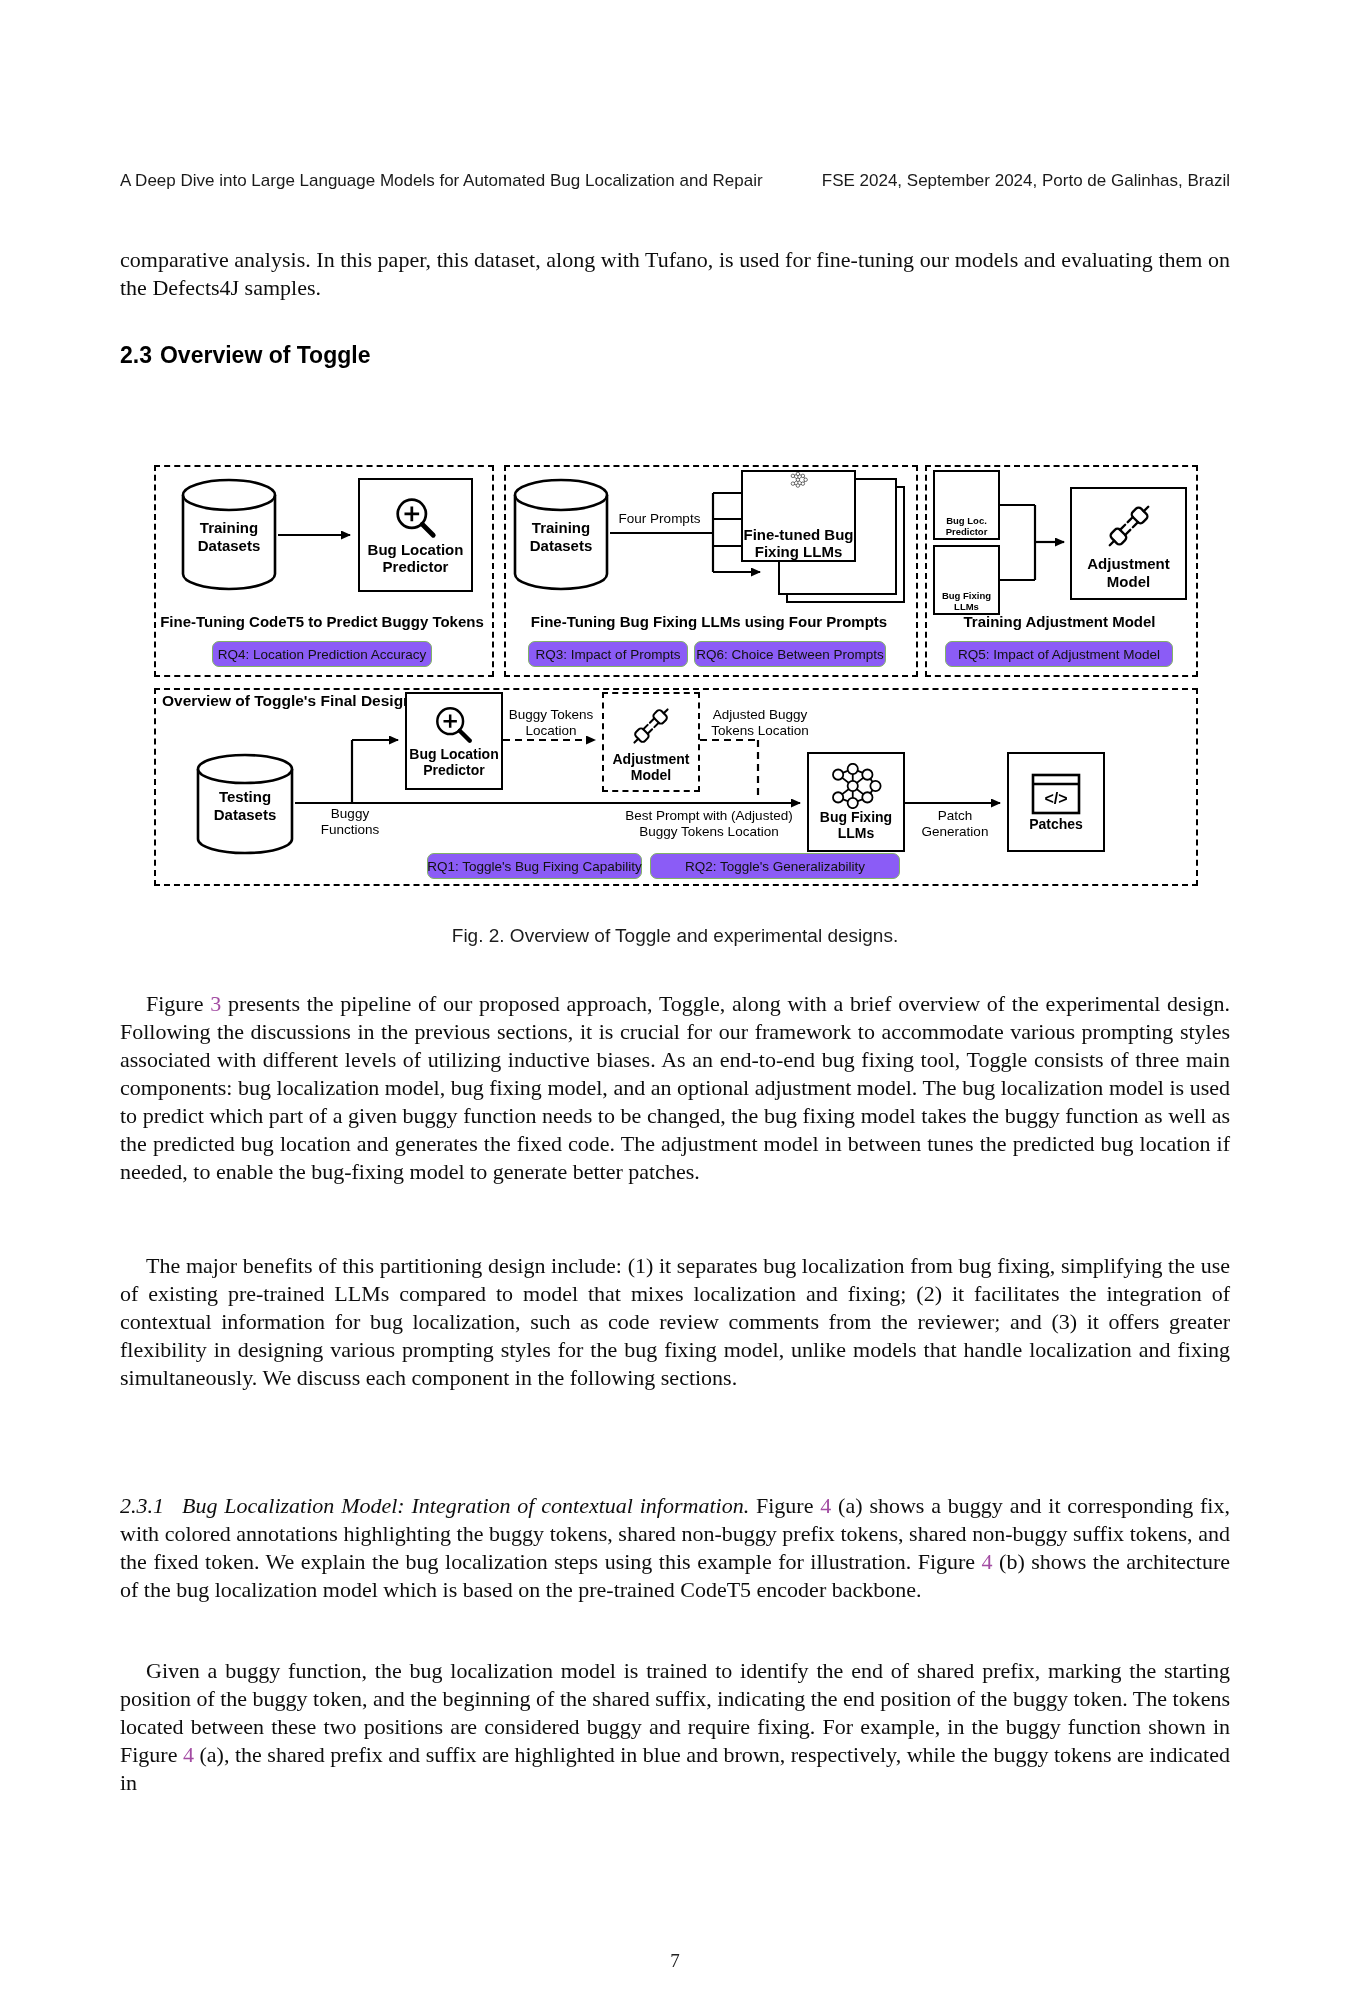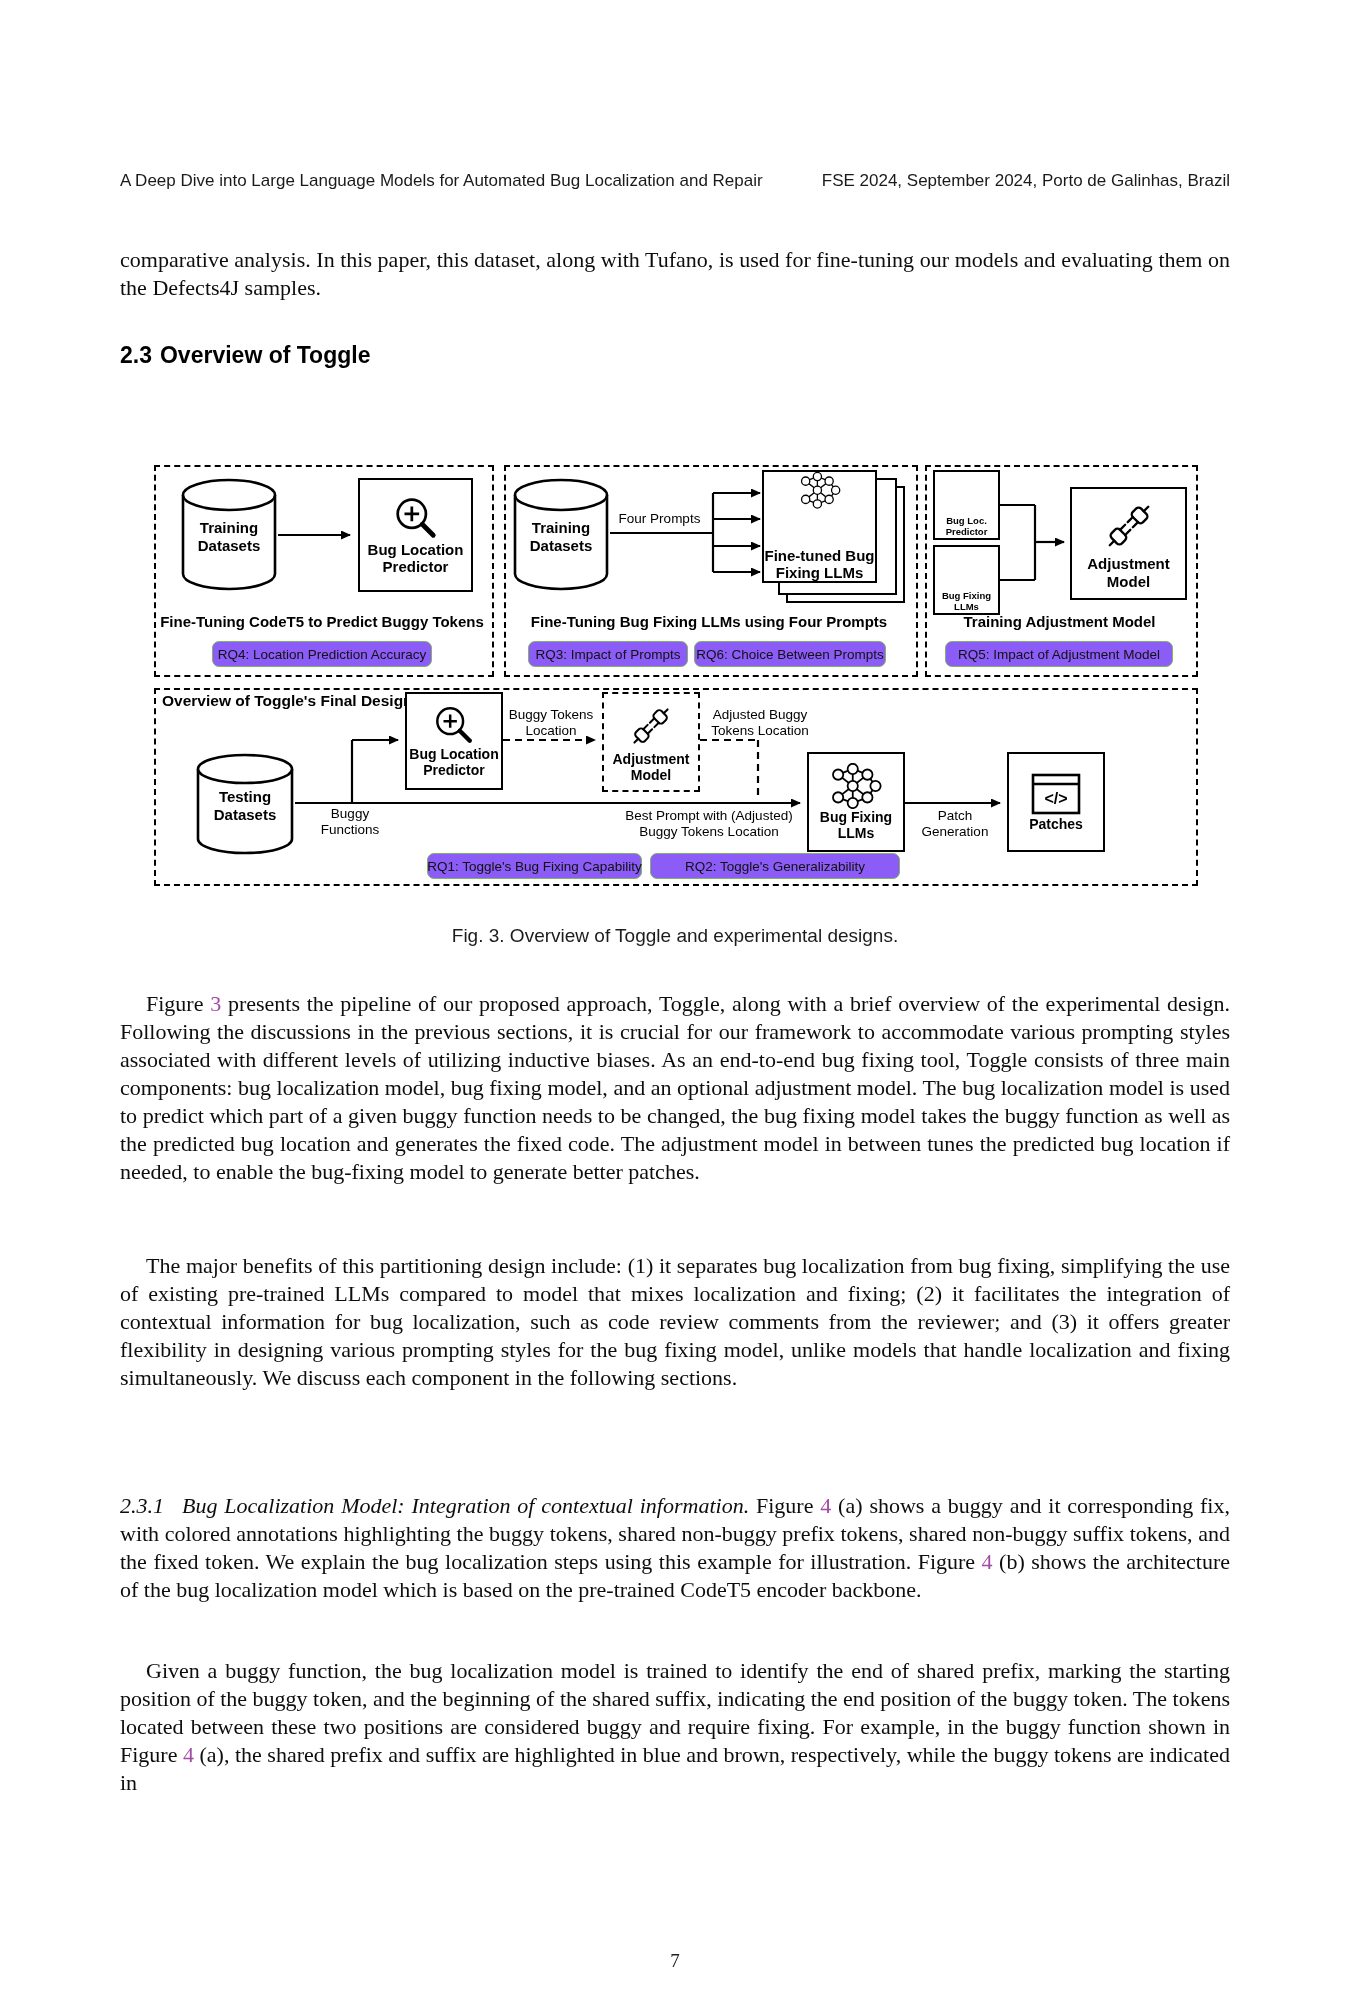--- a/index.html
+++ b/index.html
@@ -126,21 +126,21 @@
         </g>
       </svg>
       <div class="clabel">Training
 Datasets</div>
     </div>
 
     <div class="flabel" style="left:448px;top:46px;width:115px;">Four Prompts</div>
 
     <div class="shadowbox" style="left:632px;top:21px;width:115px;height:113px;"></div>
     <div class="shadowbox" style="left:624px;top:13px;width:115px;height:113px;"></div>
-    <div class="nodebox" style="left:608px;top:5px;width:115px;height:113px;gap:38px;">
+    <div class="nodebox" style="left:587px;top:5px;width:115px;height:92px;gap:38px;">
       <svg class="icon" width="62" height="54" viewBox="0 0 64 56">
         <g stroke="#000" stroke-width="2">
           <path d="M10,14 L28,7 M10,14 L28,28 M10,42 L28,28 M10,42 L28,49 M28,7 L46,14 M28,28 L46,14 M28,28 L46,42 M28,49 L46,42 M46,14 L56,28 M46,42 L56,28 M28,7 L28,28 M28,28 L28,49" fill="none"></path>
           <g fill="#fff">
             <circle cx="10" cy="14" r="6.3"></circle>
               <circle cx="10" cy="42" r="6.3"></circle>
             <circle cx="28" cy="7" r="6.3"></circle>
               <circle cx="28" cy="28" r="6.3"></circle>
             <circle cx="28" cy="49" r="6.3"></circle>
               <circle cx="46" cy="14" r="6.3"></circle>
@@ -290,21 +290,21 @@
         </g>
         <text x="26" y="32" text-anchor="middle" font-family="Liberation Sans, sans-serif" font-size="16" font-weight="bold" fill="#000">&lt;/&gt;</text>
       </svg>
       <div class="nlabel sm">Patches</div>
     </div>
 
     <div class="badge" style="left:273px;top:388px;width:215px;height:26px;">RQ1: Toggle's Bug Fixing Capability</div>
     <div class="badge" style="left:496px;top:388px;width:250px;height:26px;">RQ2: Toggle's Generalizability</div>
   </div>
 
-  <div class="figcap">Fig. 3.  Overview of Toggle and experimental designs.</div>
+  <div class="figcap">Fig. 2.  Overview of Toggle and experimental designs.</div>
 
   <p class="body indent" style="top:990px;"><span>Figure </span><span class="seg-link">3</span><span> presents the pipeline of our proposed approach, Toggle, along with a brief overview of the experimental design. Following the discussions in the previous sections, it is crucial for our framework to accommodate various prompting styles associated with different levels of utilizing inductive biases. As an end-to-end bug fixing tool, Toggle consists of three main components: bug localization model, bug fixing model, and an optional adjustment model. The bug localization model is used to predict which part of a given buggy function needs to be changed, the bug fixing model takes the buggy function as well as the predicted bug location and generates the fixed code. The adjustment model in between tunes the predicted bug location if needed, to enable the bug-fixing model to generate better patches.</span></p>
   <p class="body indent" style="top:1252px;"><span>The major benefits of this partitioning design include: (1) it separates bug localization from bug fixing, simplifying the use of existing pre-trained LLMs compared to model that mixes localization and fixing; (2) it facilitates the integration of contextual information for bug localization, such as code review comments from the reviewer; and (3) it offers greater flexibility in designing various prompting styles for the bug fixing model, unlike models that handle localization and fixing simultaneously. We discuss each component in the following sections.</span></p>
   <p class="body" style="top:1492px;"><span class="seg-italic-num">2.3.1</span><span class="seg-italic">Bug Localization Model: Integration of contextual information.</span><span> Figure </span><span class="seg-link">4</span><span> (a) shows a buggy and it corresponding fix, with colored annotations highlighting the buggy tokens, shared non-buggy prefix tokens, shared non-buggy suffix tokens, and the fixed token. We explain the bug localization steps using this example for illustration. Figure </span><span class="seg-link">4</span><span> (b) shows the architecture of the bug localization model which is based on the pre-trained CodeT5 encoder backbone.</span></p>
   <p class="body indent" style="top:1657px;"><span>Given a buggy function, the bug localization model is trained to identify the end of shared prefix, marking the starting position of the buggy token, and the beginning of the shared suffix, indicating the end position of the buggy token. The tokens located between these two positions are considered buggy and require fixing. For example, in the buggy function shown in Figure </span><span class="seg-link">4</span><span> (a), the shared prefix and suffix are highlighted in blue and brown, respectively, while the buggy tokens are indicated in</span></p>
 
   <div class="pageno">7</div>
 </div>
 
 </body></html>

